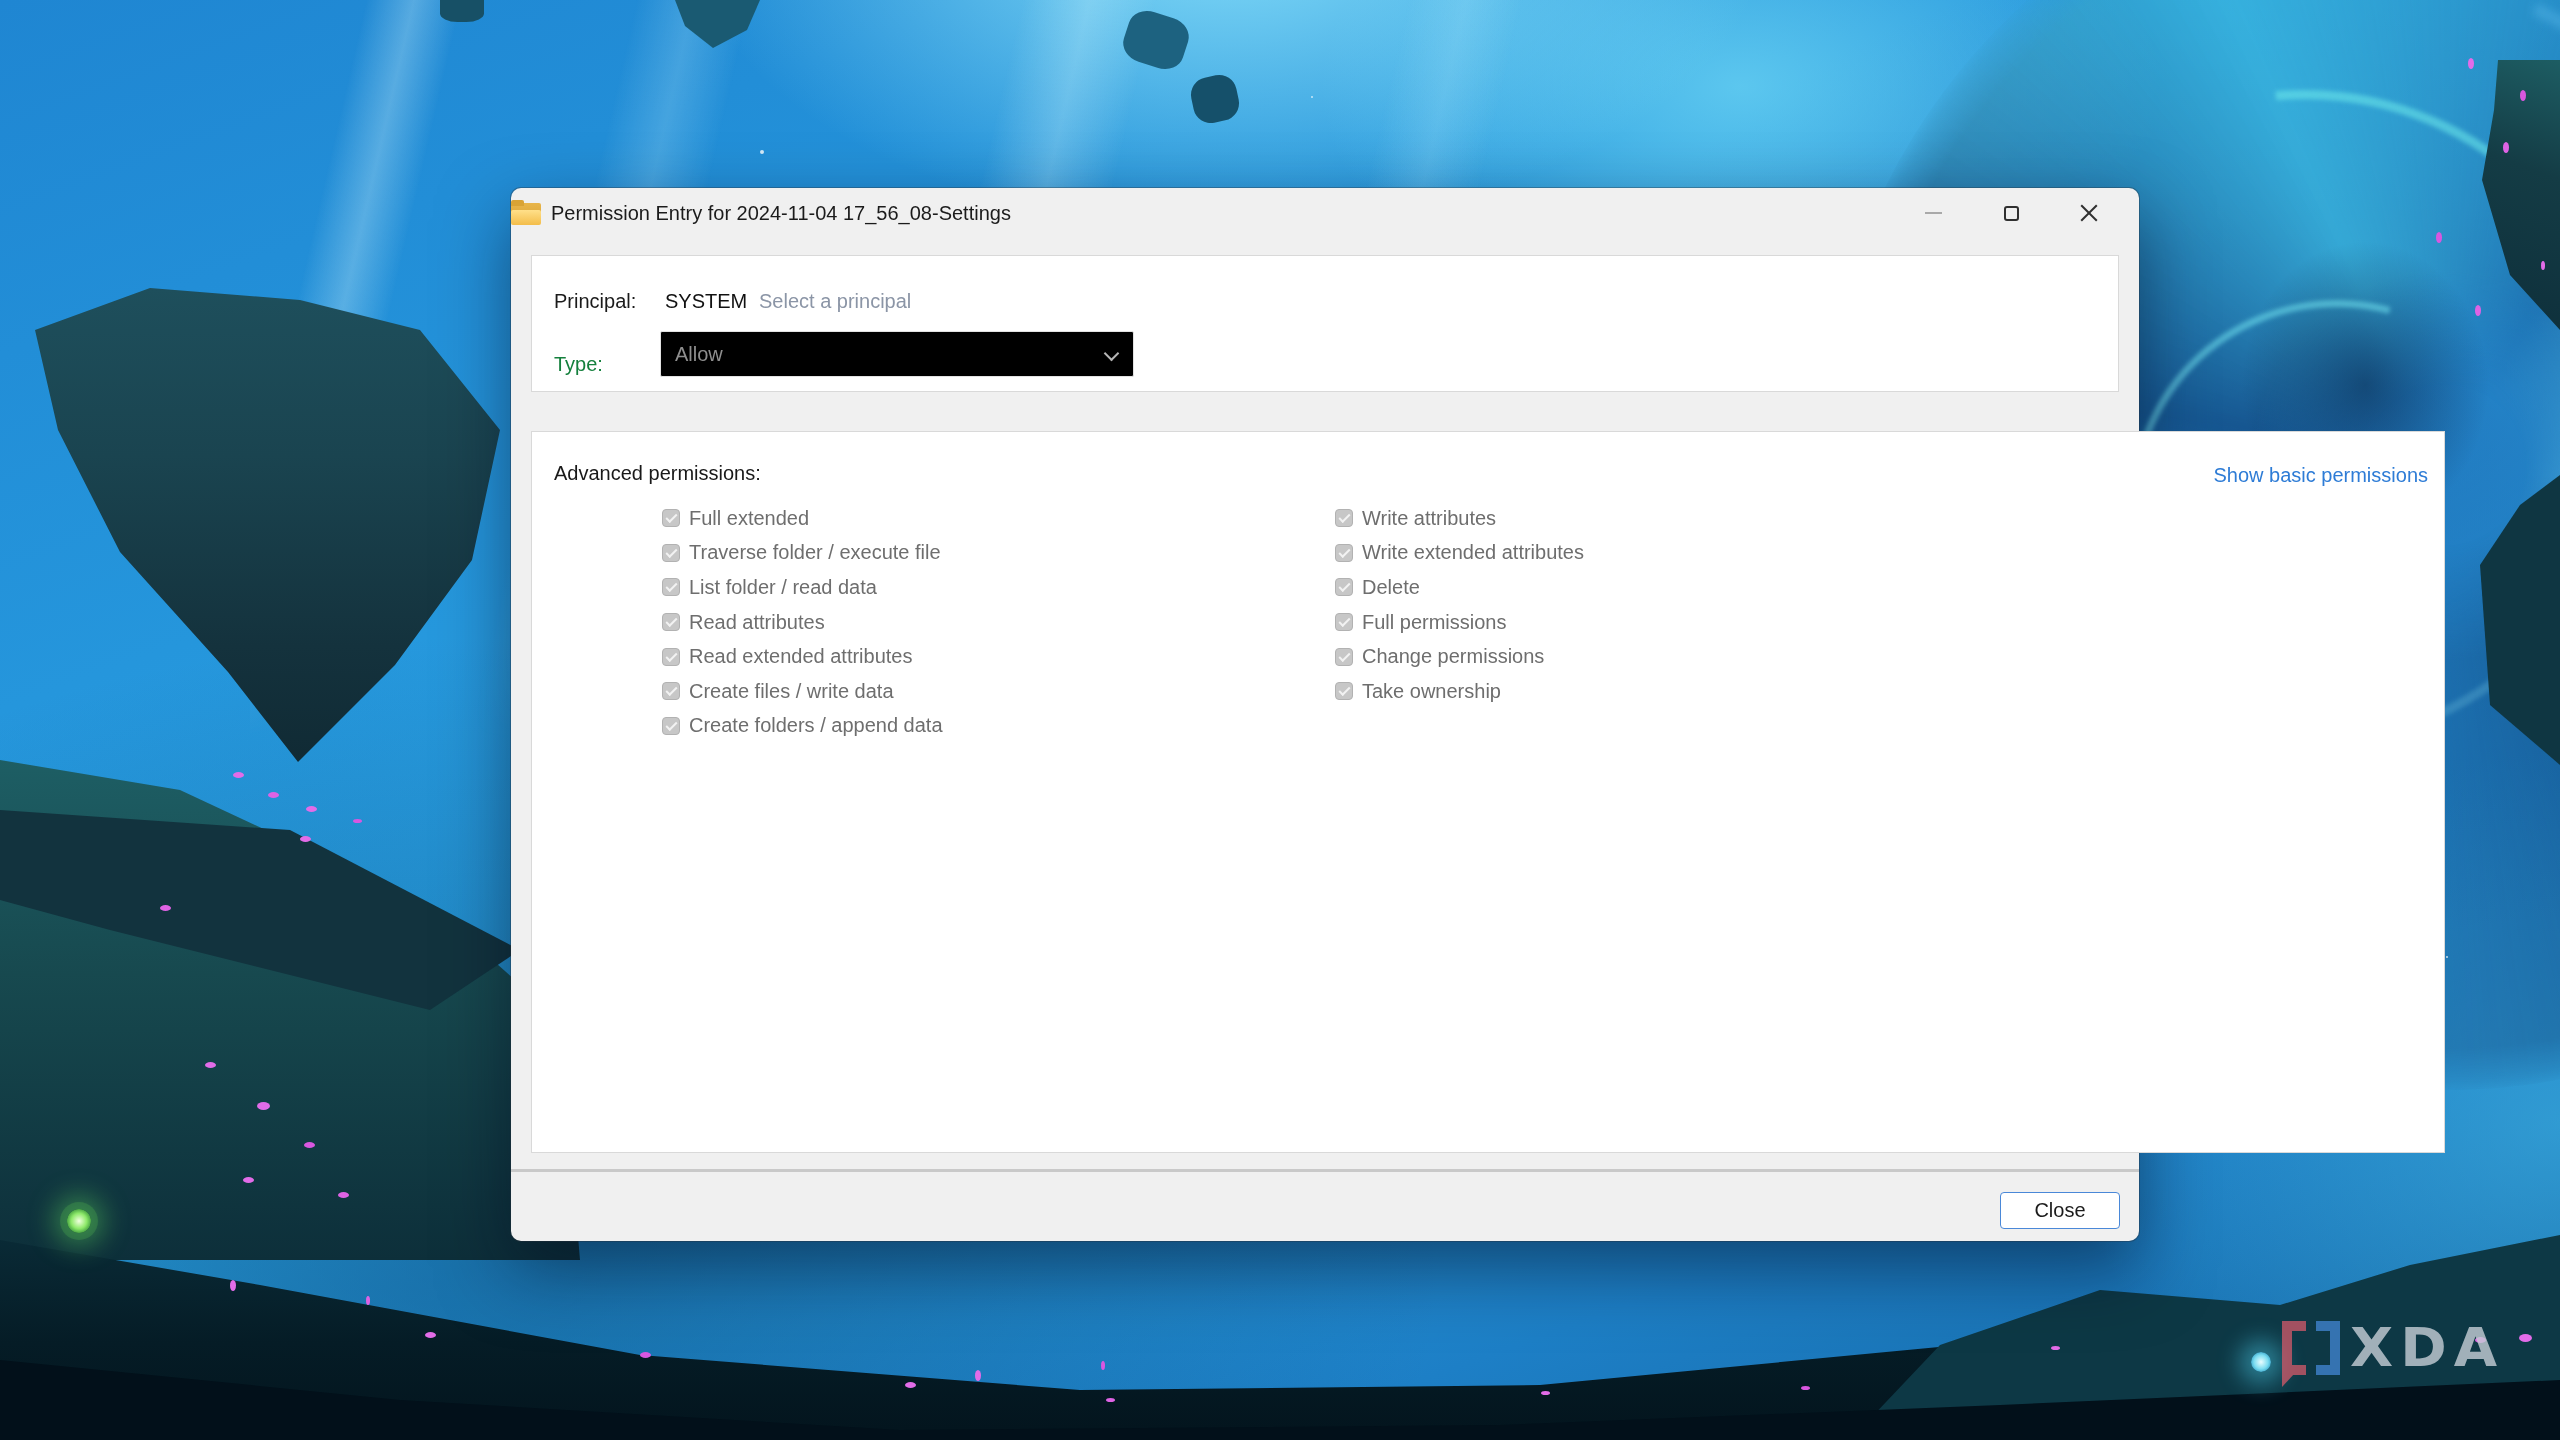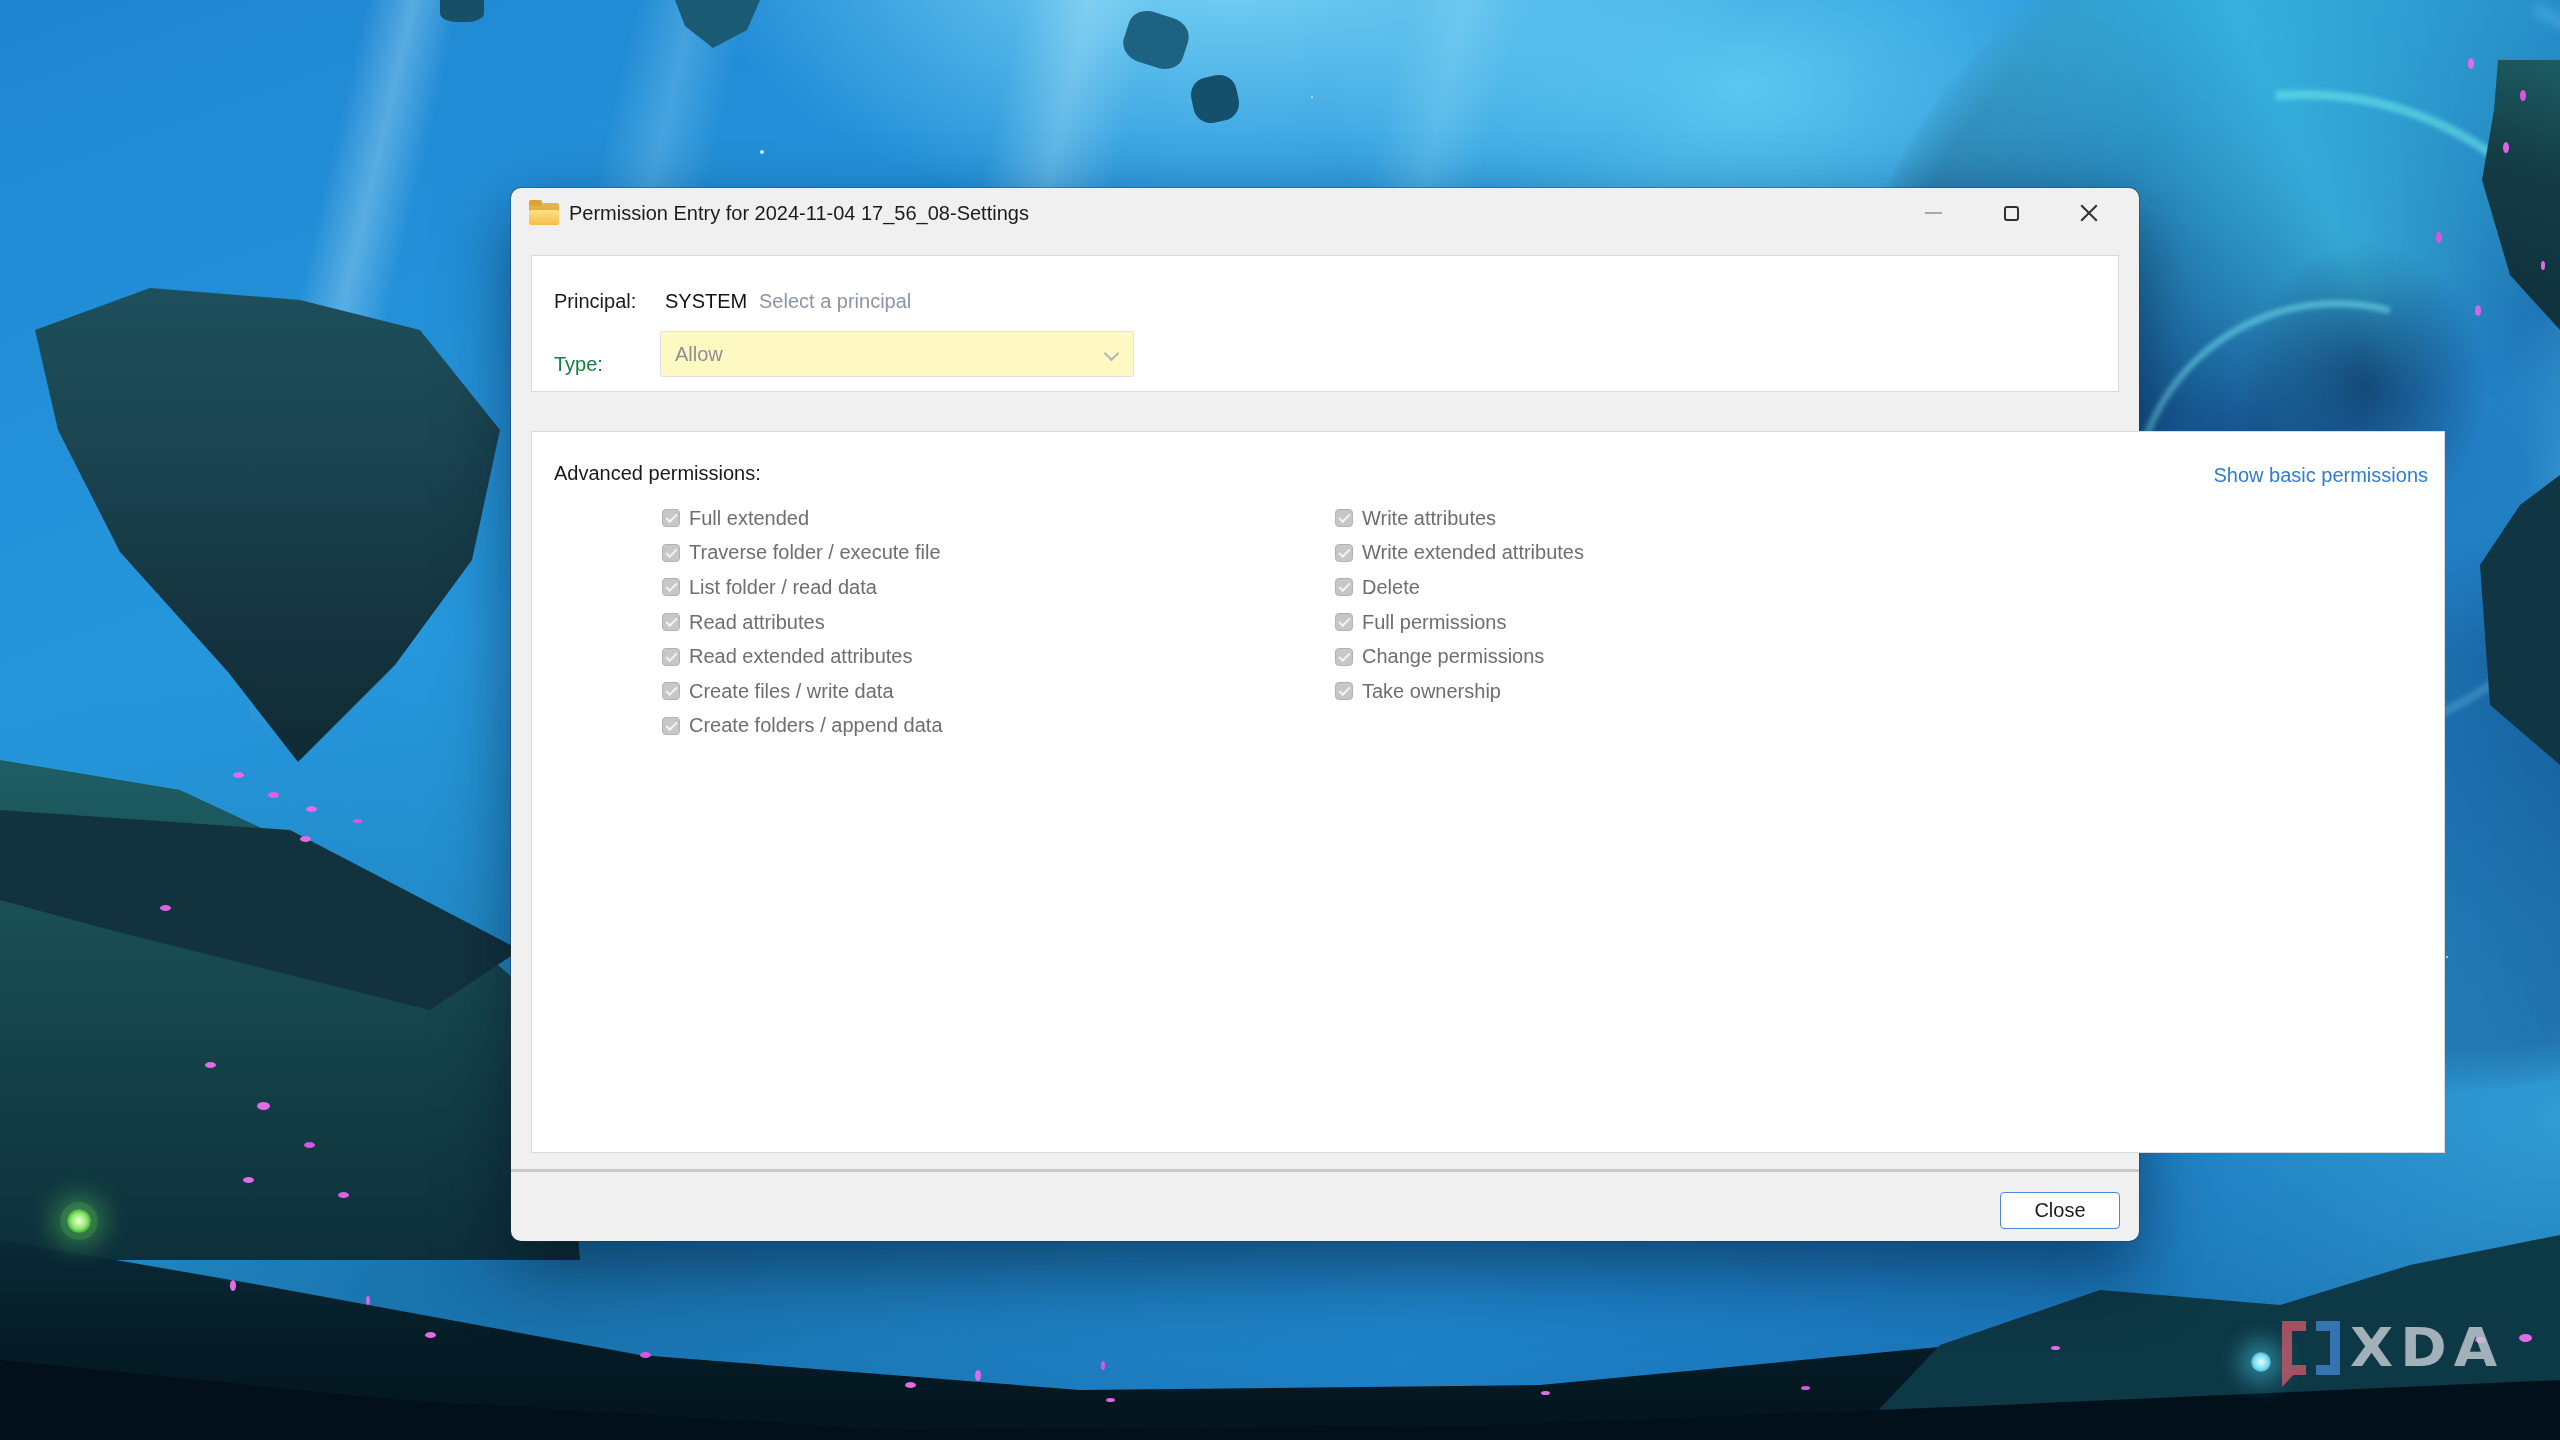--- a/index.html
+++ b/index.html
@@ -160,21 +160,21 @@
     font-size:56px;line-height:1;letter-spacing:7px;color:#c6ced6;transform:scaleY(.95);}
 
   
   .dialog{
     position:absolute;left:511px;top:188px;width:1628px;height:1053px;
     background:#f0f0f0;border-radius:10px;
     box-shadow:0 0 0 1px rgba(40,50,60,.35), 0 28px 70px rgba(0,10,30,.5);
   }
   .titlebar{
     position:absolute;left:0;top:0;right:0;height:50px;border-radius:10px 10px 0 0;
-    display:flex;align-items:center;padding-left:18px;box-sizing:border-box;
+    display:flex;align-items:center;box-sizing:border-box;
   }
   .folder-icon{position:relative;width:30px;height:24px;margin-right:10px;flex:0 0 auto;}
   .folder-back{position:absolute;left:0;top:2px;width:30px;height:20px;border-radius:2px;
     background:linear-gradient(180deg,#e8b54a,#d9a335);}
   .folder-tab{position:absolute;left:0;top:-1px;width:13px;height:6px;border-radius:2px 2px 0 0;
     background:#d9a335;}
   .folder-front{position:absolute;left:0;bottom:0;width:30px;height:15px;border-radius:2px;
     background:linear-gradient(180deg,#ffe08a,#f3bd4a);}
   .title{font-size:20px;color:#1b1b1b;white-space:nowrap;}
   .win-controls{position:absolute;right:24px;top:0;height:50px;display:flex;}
@@ -188,21 +188,21 @@
   .panel{position:absolute;background:#ffffff;border:1px solid #d9d9d9;box-sizing:border-box;}
   .top-panel{left:20px;top:67px;width:1588px;height:137px;text-decoration:underline;}
   .adv-panel{left:20px;top:243px;width:1914px;height:722px;}
 
   .p-label{position:absolute;left:22px;top:34px;font-size:20px;color:#1b1b1b;}
   .p-value{position:absolute;left:133px;top:34px;font-size:20px;color:#111111;}
   .p-link{position:absolute;left:227px;top:34px;font-size:20px;color:#8b95a6;text-decoration:none;cursor:pointer;text-align:right;}
   .t-label{position:absolute;left:22px;top:97px;font-size:20px;color:#15803d;}
   .dropdown{
     position:absolute;left:128px;top:75px;width:474px;height:46px;box-sizing:border-box;
-    background:#fef9c3;border:1px solid #e2e2e2;border-radius:2px;
+    background:#000000;border:1px solid #e2e2e2;border-radius:2px;
     display:flex;align-items:center;padding:0 14px;font-size:20px;color:#8f8f8f;
   }
   .chev{position:absolute;right:16px;top:16px;width:9px;height:9px;
     border-right:2px solid #b5b5b5;border-bottom:2px solid #b5b5b5;transform:rotate(45deg);}
 
   .heading{position:absolute;left:22px;top:30px;font-size:20px;color:#191919;}
   .basic-link{position:absolute;right:16px;top:32px;font-size:20px;color:#2e7cd6;text-decoration:none;cursor:pointer;}
 
   .perm-col{position:absolute;top:69px;}
   .perm-col.leftcol{left:130px;}

